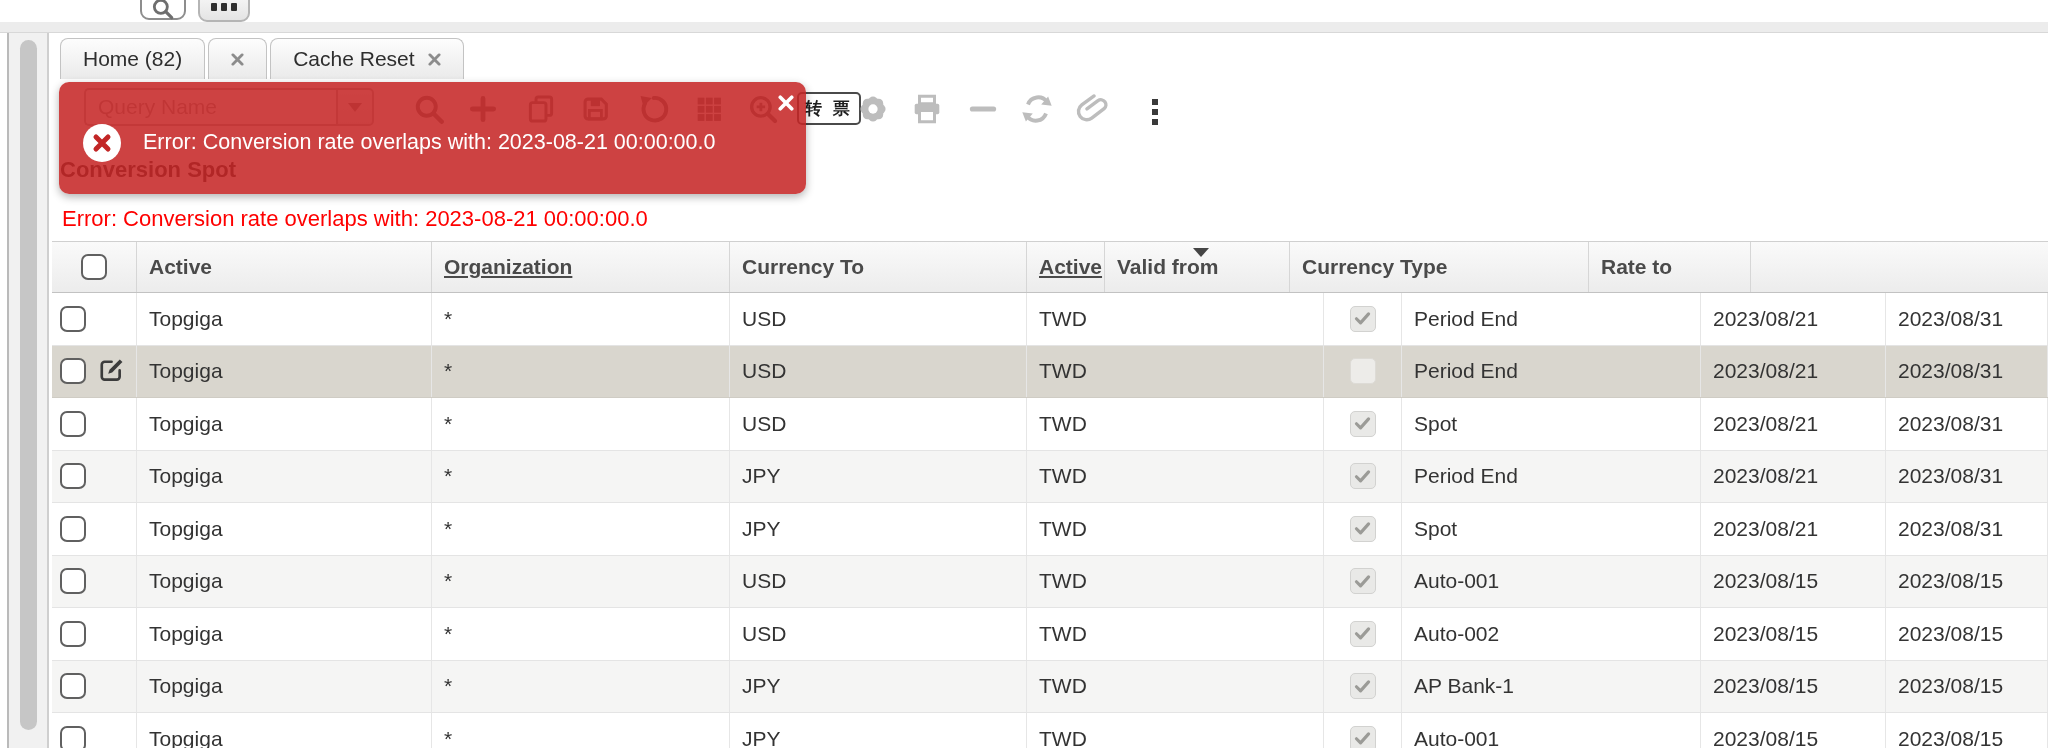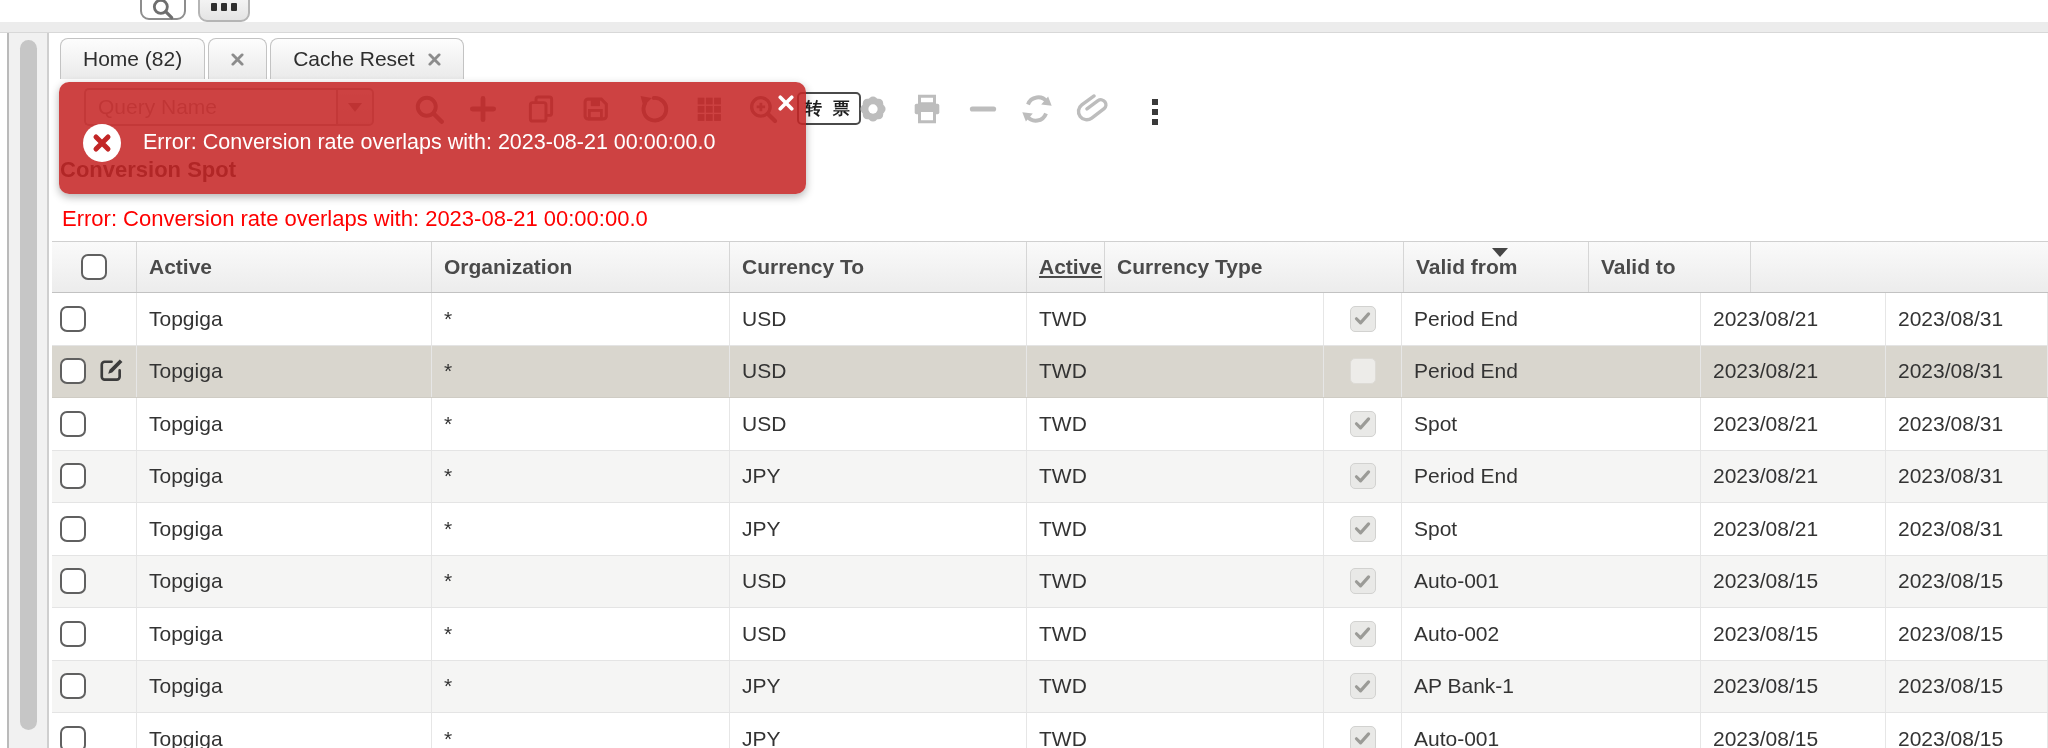--- a/index.html
+++ b/index.html
@@ -245,38 +245,38 @@
   <div class="error-line">Error: Conversion rate overlaps with: 2023-08-21 00:00:00.0</div>
 
   <div class="grid">
     <div class="thead" id="thead">
         <div class="th c-sel" style="width: 85px;">
           <span class="rowcb"></span>
         </div>
         <div class="th c-client" style="width: 295px;">
           <span>Active</span>
         </div>
-        <div class="th c-organization" style="width: 298px;">
+        <div class="th c-organization" style="width: 298px; text-decoration: underline;">
           <span>Organization</span>
         </div>
         <div class="th c-currency_to" style="width: 297px;">
           <span>Currency To</span>
         </div>
         <div class="th c-active" style="width: 78px; text-decoration: underline;">
           <span>Active</span>
-        </div>
-        <div class="th c-currency_type" style="width: 299px;">
-          <span>Currency Type</span>
         </div>
         <div class="th c-valid_from" style="width: 185px;">
           <span>Valid from</span>
           <span class="sort-tri"></span>
         </div>
+        <div class="th c-currency_type" style="width: 299px;">
+          <span>Currency Type</span>
+        </div>
         <div class="th c-valid_to" style="width: 162px;">
-          <span>Valid to</span>
+          <span>Rate to</span>
         </div>
       </div>
     <div id="tbody">
         <div class="tr">
           <div class="td c-sel" style="width: 85px;">
             <span class="rowcb"></span>
           </div>
           <div class="td c-client" style="width: 295px;">Topgiga</div>
           <div class="td c-organization" style="width: 298px;">*</div>
           <div class="td c-currency" style="width: 297px;">USD</div>

